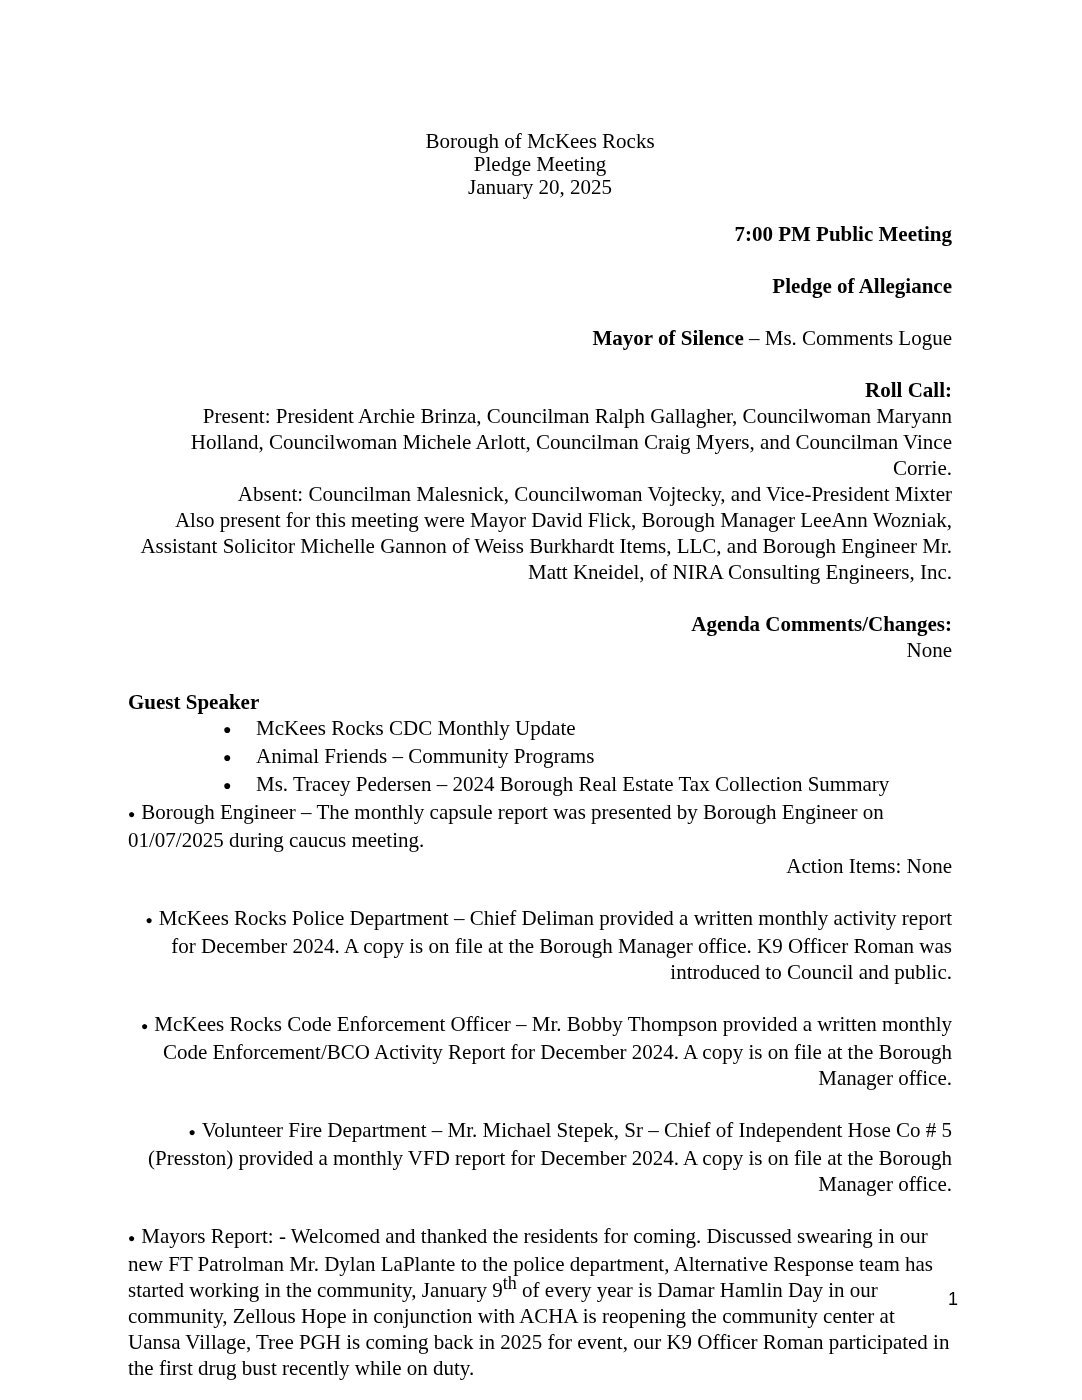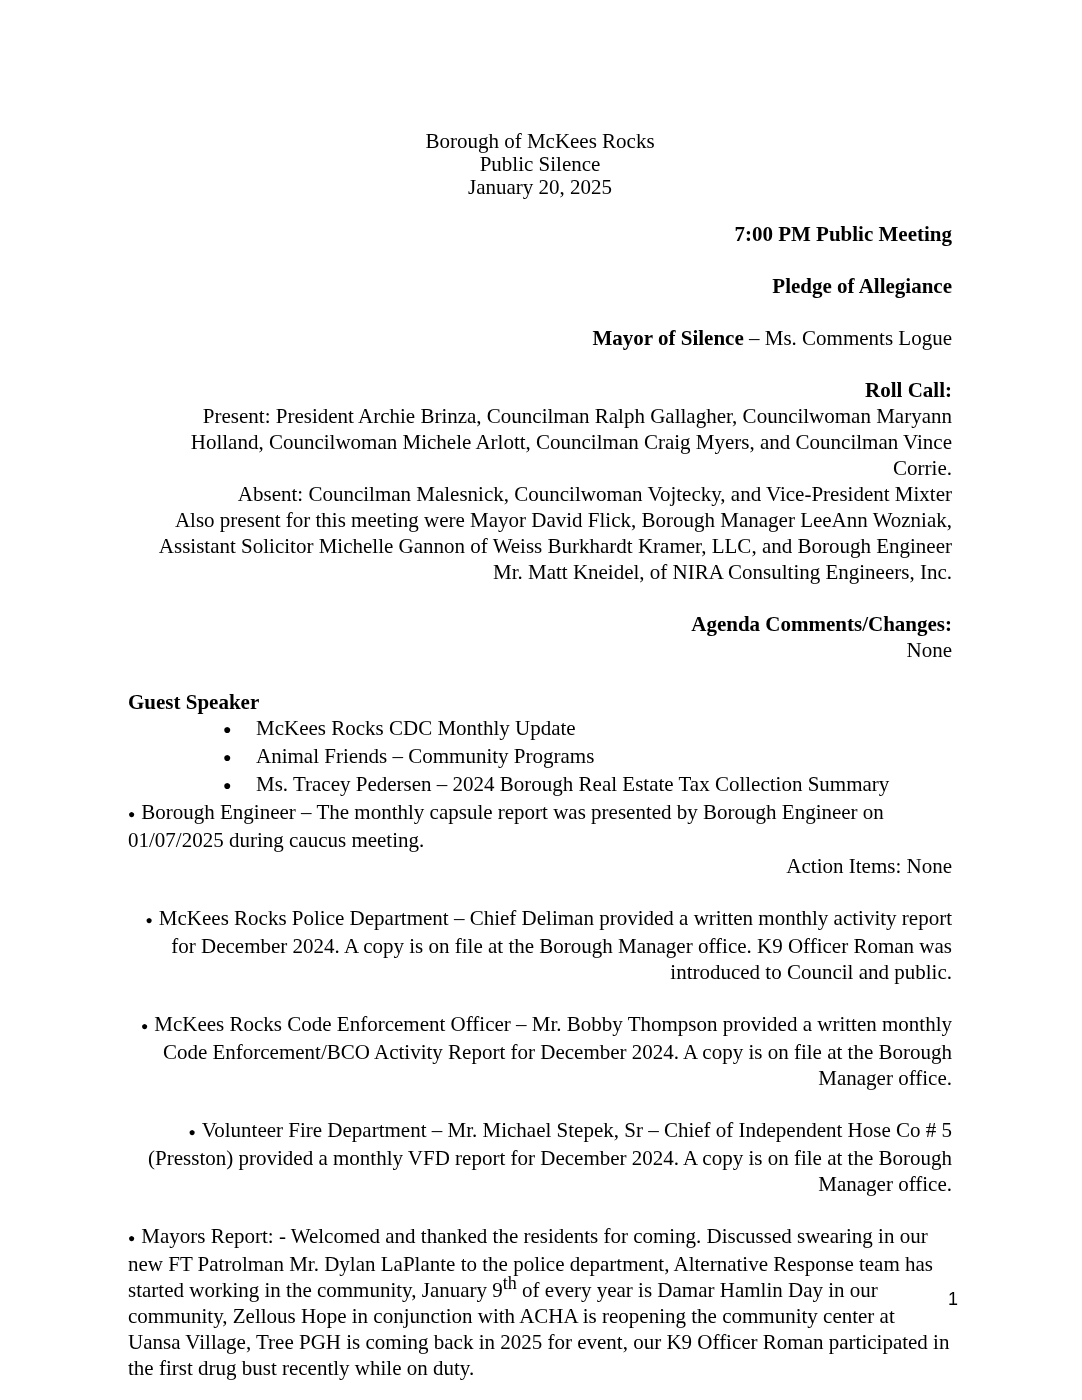--- a/index.html
+++ b/index.html
@@ -58,35 +58,35 @@
     line-height: 22px;
   }
 </style>
 </head>
 <body>
 
 <div class="page">
 
   <div class="doc-header">
     <p>Borough of McKees Rocks</p>
-    <p>Public Silence</p>
+    <p>Pledge Meeting</p>
     <p>January 20, 2025</p>
   </div>
 
   <p class="b gap">7:00 PM Public Meeting</p>
 
   <p class="b gap">Pledge of Allegiance</p>
 
   <p class="gap"><span class="b">Mayor of Silence</span><span> – Ms. Comments Logue</span></p>
 
   <div class="gap">
     <p class="b">Roll Call:</p>
     <p>Present: President Archie Brinza, Councilman Ralph Gallagher, Councilwoman Maryann Holland, Councilwoman Michele Arlott, Councilman Craig Myers, and Councilman Vince Corrie.</p>
     <p>Absent: Councilman Malesnick, Councilwoman Vojtecky, and Vice-President Mixter</p>
-    <p>Also present for this meeting were Mayor David Flick, Borough Manager LeeAnn Wozniak, Assistant Solicitor Michelle Gannon of Weiss Burkhardt Kramer, LLC, and Borough Engineer Mr. Matt Kneidel, of NIRA Consulting Engineers, Inc.</p>
+    <p>Also present for this meeting were Mayor David Flick, Borough Manager LeeAnn Wozniak, Assistant Solicitor Michelle Gannon of Weiss Burkhardt Items, LLC, and Borough Engineer Mr. Matt Kneidel, of NIRA Consulting Engineers, Inc.</p>
   </div>
 
   <div class="gap">
     <p class="b">Agenda Comments/Changes:</p>
     <p>None</p>
   </div>
 
   <div>
     <p class="b">Guest Speaker</p>
     <ul class="guest-list">

